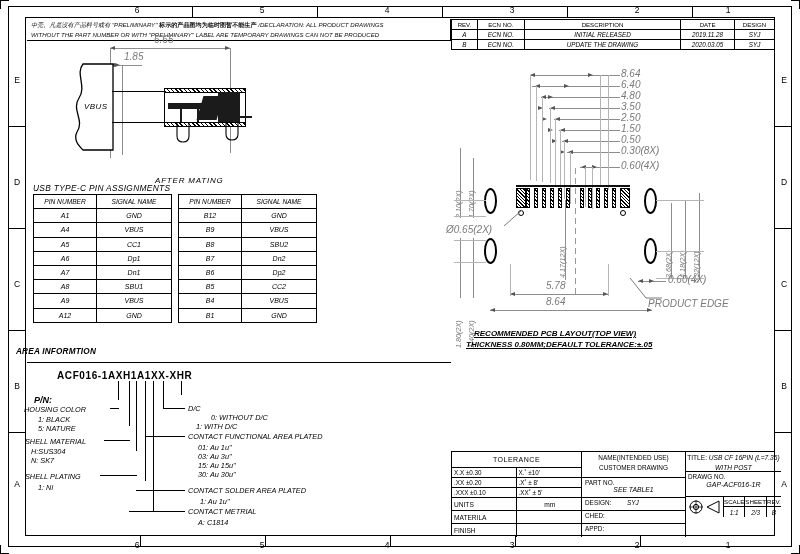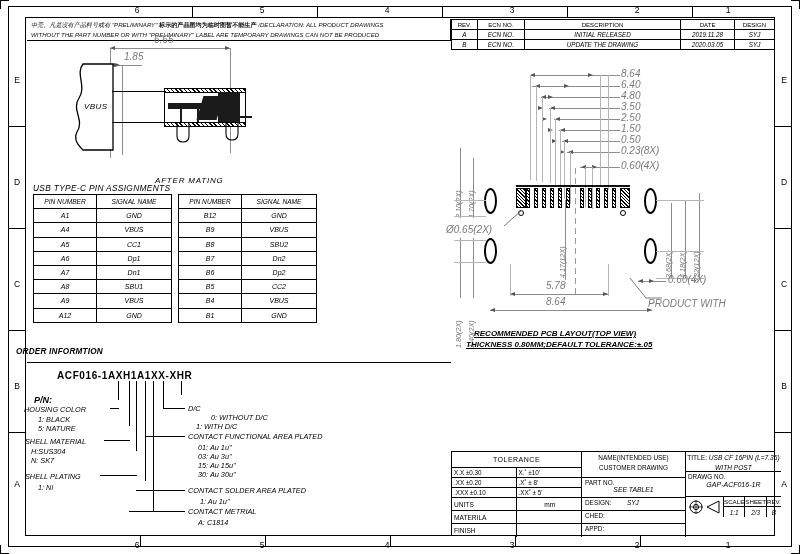--- a/index.html
+++ b/index.html
@@ -412,21 +412,21 @@
             <td>VBUS</td>
           </tr>
       <tr>
             <td>B1</td>
             <td>GND</td>
           </tr>
     </tbody>
       </table>
   </div>
 
-  <div id="order-title">ORDER INFORMTION</div>
+  <div id="order-title">AREA INFORMTION</div>
   <div id="order-rule"></div>
   <div id="pn-label">P/N:</div>
   <div id="pn-value">ACF016-1AXH1A1XX-XHR</div>
 
   <div class="lead-v" style="left:118px;top:381px;height:19px;"></div>
   <div class="lead-v" style="left:129px;top:381px;height:45px;"></div>
   <div class="lead-v" style="left:136px;top:381px;height:70px;"></div>
   <div class="lead-v" style="left:145px;top:381px;height:100px;"></div>
   <div class="lead-v" style="left:153px;top:381px;height:130px;"></div>
   <div class="lead-v" style="left:163px;top:381px;height:27px;"></div>
@@ -468,21 +468,21 @@
 
   <div id="pcb-view">
 
     <div class="dim-txt" style="left:181px;top:20px;">8.64</div>
     <div class="dim-txt" style="left:181px;top:31px;">6.40</div>
     <div class="dim-txt" style="left:181px;top:42px;">4.80</div>
     <div class="dim-txt" style="left:181px;top:53px;">3.50</div>
     <div class="dim-txt" style="left:181px;top:64px;">2.50</div>
     <div class="dim-txt" style="left:181px;top:75px;">1.50</div>
     <div class="dim-txt" style="left:181px;top:86px;">0.50</div>
-    <div class="dim-txt" style="left:181px;top:97px;">0.23(8X)</div>
+    <div class="dim-txt" style="left:181px;top:97px;">0.30(8X)</div>
     <div class="dim-txt" style="left:181px;top:112px;">0.60(4X)</div>
 
     <div class="dim-line" style="left:90px;top:27px;width:90px;"></div>
     <div class="dim-line" style="left:92px;top:38px;width:88px;"></div>
     <div class="dim-line" style="left:101px;top:49px;width:79px;"></div>
     <div class="dim-line" style="left:109px;top:60px;width:71px;"></div>
     <div class="dim-line" style="left:114px;top:71px;width:66px;"></div>
     <div class="dim-line" style="left:119px;top:82px;width:61px;"></div>
     <div class="dim-line" style="left:122px;top:93px;width:58px;"></div>
     <div class="dim-line" style="left:127px;top:104px;width:53px;"></div>
@@ -574,21 +574,21 @@
     <div class="dim-vline" style="left:259px;top:145px;height:85px;"></div>
     <div class="ext" style="left:216px;top:152px;width:48px;height:1px;"></div>
     <div class="ext" style="left:216px;top:203px;width:48px;height:1px;"></div>
     <div class="ext" style="left:216px;top:230px;width:48px;height:1px;"></div>
 
     <div class="dim-txt" style="left:228px;top:226px;">0.60(4X)</div>
     <div class="dim-line" style="left:198px;top:233px;width:28px;"></div>
     <div class="arrowL" style="left:198px;top:230.6px;"></div>
     <div class="arrowR" style="left:209px;top:230.6px;"></div>
 
-    <div class="dim-txt" style="left:208px;top:250px;">PRODUCT  WITH</div>
+    <div class="dim-txt" style="left:208px;top:250px;">PRODUCT  EDGE</div>
     <svg width="40" height="26" style="position:absolute;left:188px;top:228px;">
       <path d="M2 2 L18 22 L34 22" fill="none" stroke="#7a7a7a" stroke-width="1"></path>
     </svg>
 
     <div class="dim-txt" style="left:106px;top:232px;">5.78</div>
     <div class="dim-line" style="left:70px;top:246px;width:98px;"></div>
     <div class="arrowL" style="left:70px;top:243.6px;"></div>
     <div class="arrowR" style="left:163px;top:243.6px;"></div>
     <div class="dim-txt" style="left:106px;top:248px;">8.64</div>
     <div class="dim-line" style="left:50px;top:262px;width:162px;"></div>

